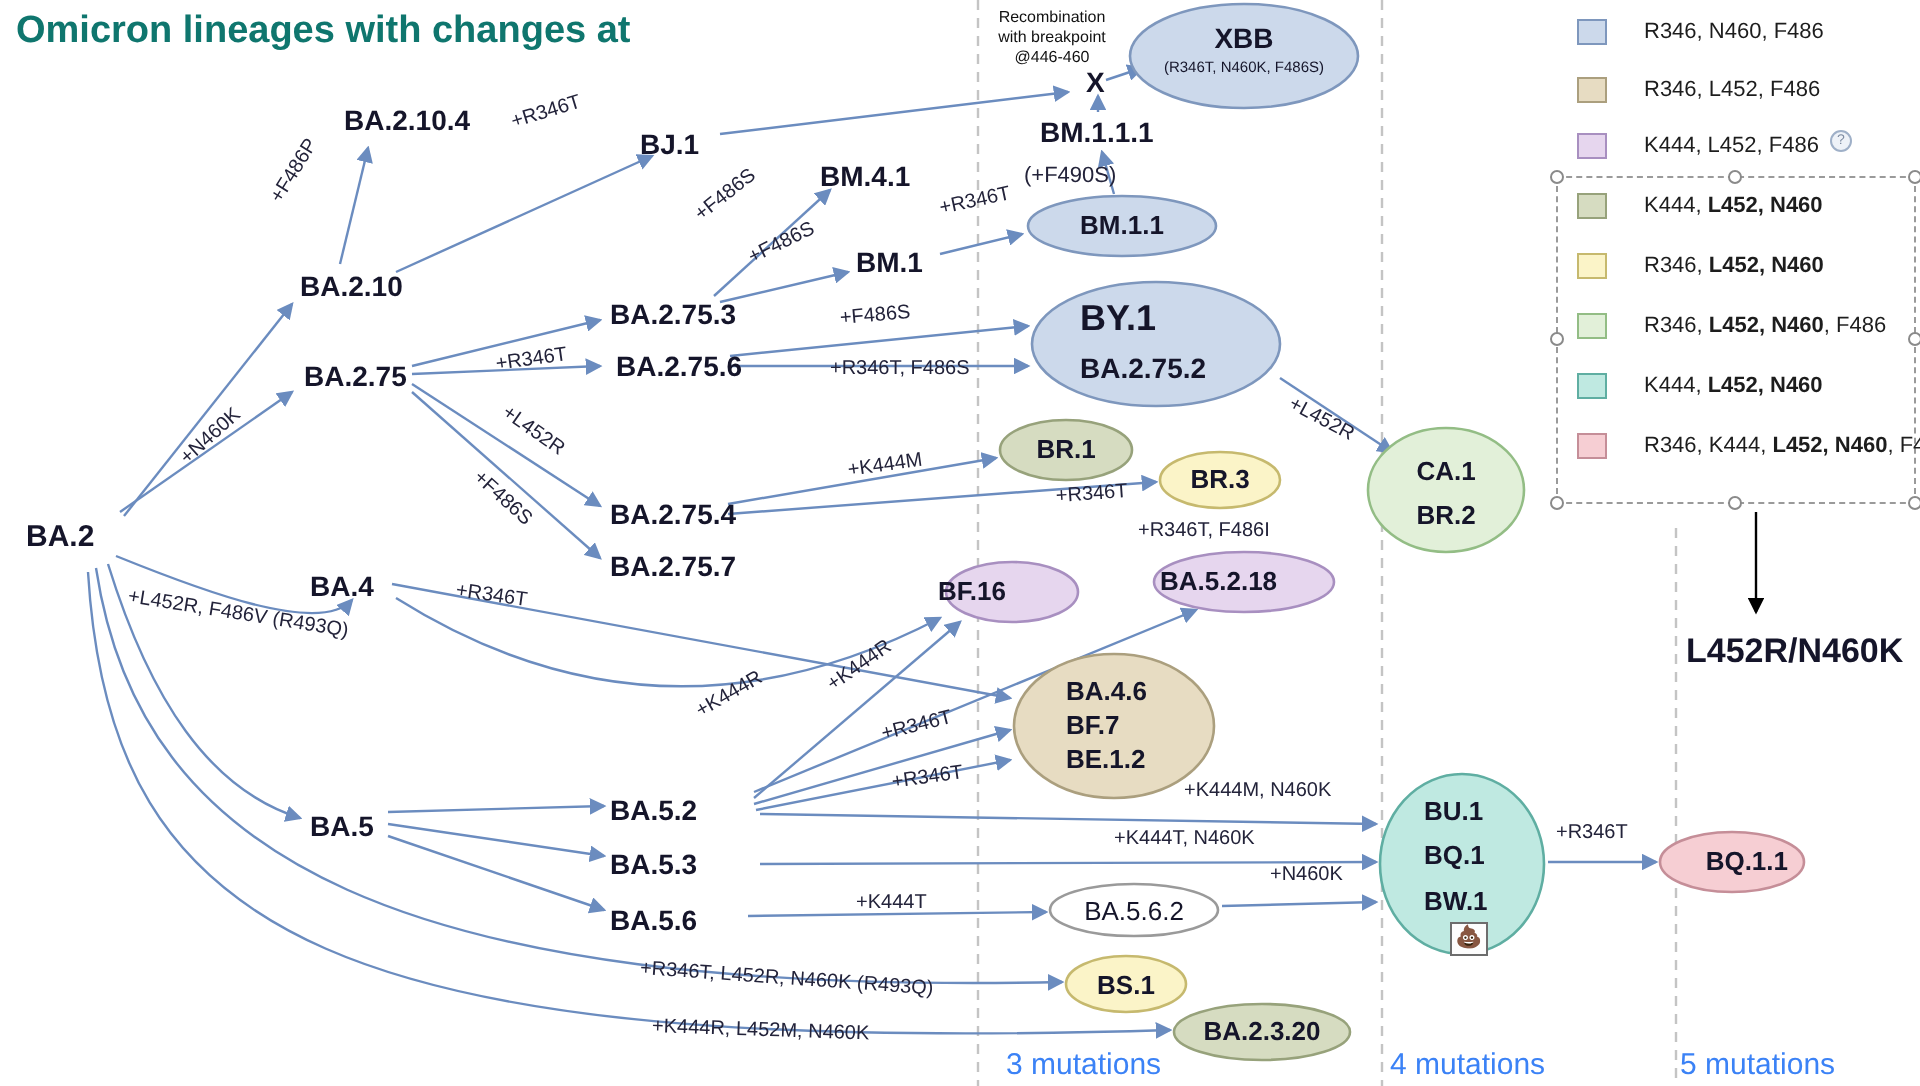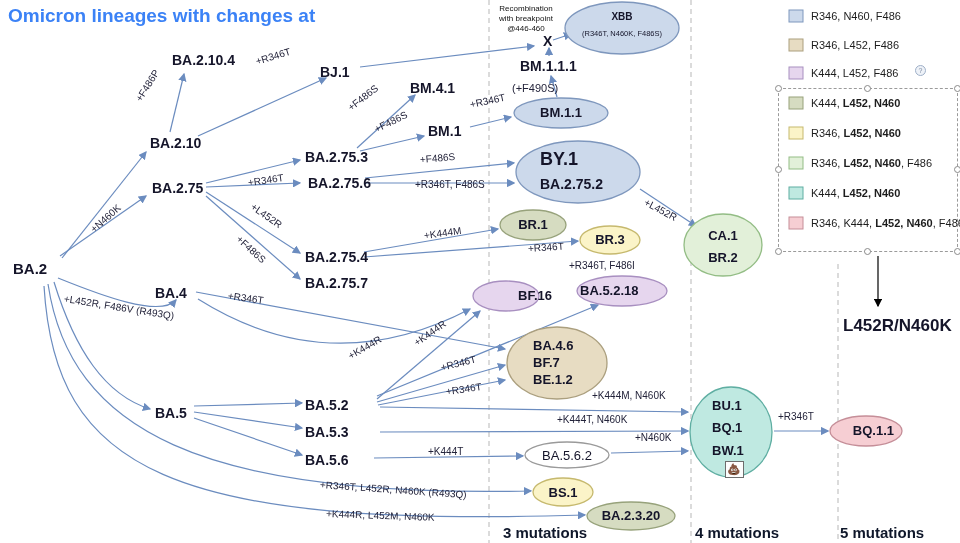--- a/index.html
+++ b/index.html
@@ -1,29 +1,29 @@
 <!DOCTYPE html>
 <html><head>
 <meta charset="utf-8">
 <style>
   *{margin:0;padding:0;box-sizing:border-box}
   html,body{width:960px;height:543px}
   body{position:relative;background:#fff;overflow:hidden;
        font-family:"Liberation Sans","DejaVu Sans",sans-serif;color:#15152a}
   svg.layer{position:absolute;left:0;top:0;z-index:1}
   .txt{position:absolute;z-index:3;white-space:nowrap}
-  .title{left:8px;top:3px;font-size:19px;font-weight:bold;color:#3b82f6;line-height:1.32}
+  .title{left:8px;top:3px;font-size:19px;font-weight:bold;color:#0f766e;line-height:1.32}
   .node{font-weight:bold;font-size:14px}
   .bt{font-weight:bold;font-size:13px}
   .el{font-size:10px;color:#23233a;transform-origin:left center}
   .small{font-size:11px;color:#23233a}
   .note{left:486px;top:4px;width:80px;font-size:8px;line-height:1.25;text-align:center;
         white-space:pre-line;color:#111}
-  .colr{font-size:15px;font-weight:bold;color:#0f172a}
-  .lrow{position:absolute;z-index:3;display:flex;align-items:center;gap:7px}
+  .colr{font-size:15px;font-weight:normal;color:#3b82f6}
+  .lrow{position:absolute;z-index:3;display:flex;align-items:center;gap:18px}
   .lt{font-size:11px;color:#1d1d1d;white-space:nowrap}
   .lt b{font-weight:bold}
   .selbox{position:absolute;z-index:2;border:1.5px dashed #9a9a9a}
   .handle{position:absolute;z-index:4;width:7px;height:7px;border:1px solid #8a8a8a;
           border-radius:50%;background:#fff}
   .poopbox{position:absolute;z-index:4;width:19px;height:17px;border:1px solid #6d6d6d;
            background:#fdfdfd;text-align:center;font-size:11px;line-height:15px}
   .cursor-dot{position:absolute;z-index:3;width:11px;height:11px;border:1px solid #9fb0c8;
               border-radius:50%;background:#eef2f8;font-size:7px;line-height:10px;
               text-align:center;color:#7d8ba1}
@@ -132,30 +132,30 @@
 <div class="txt node" style="left:305px;top:149px">BA.2.75.3</div>
 <div class="txt node" style="left:308px;top:175px">BA.2.75.6</div>
 <div class="txt node" style="left:305px;top:249px">BA.2.75.4</div>
 <div class="txt node" style="left:305px;top:275px">BA.2.75.7</div>
 <div class="txt node" style="left:155px;top:285px">BA.4</div>
 <div class="txt node" style="left:155px;top:405px">BA.5</div>
 <div class="txt node" style="left:305px;top:397px">BA.5.2</div>
 <div class="txt node" style="left:305px;top:424px">BA.5.3</div>
 <div class="txt node" style="left:305px;top:452px">BA.5.6</div>
 
-<div class="txt bt" style="left:590px;top:11px;width:64px;text-align:center;font-size:10px">XBB</div>
+<div class="txt bt" style="left:590px;top:11px;width:64px;text-align:center;font-size:14px">XBB</div>
 <div class="txt" style="left:573px;top:29px;width:98px;text-align:center;font-size:7.5px">(R346T, N460K, F486S)</div>
 <div class="txt bt" style="left:521px;top:105px;width:80px;text-align:center">BM.1.1</div>
 <div class="txt bt" style="left:540px;top:149px;font-size:18px">BY.1</div>
 <div class="txt bt" style="left:540px;top:176px;font-size:14px">BA.2.75.2</div>
 <div class="txt bt" style="left:505px;top:217px;width:56px;text-align:center">BR.1</div>
 <div class="txt bt" style="left:582px;top:232px;width:56px;text-align:center">BR.3</div>
 <div class="txt bt" style="left:700px;top:228px;width:46px;text-align:center">CA.1</div>
 <div class="txt bt" style="left:700px;top:250px;width:46px;text-align:center">BR.2</div>
-<div class="txt bt" style="left:496px;top:288px;width:56px;text-align:right">BF.16</div>
+<div class="txt bt" style="left:458px;top:288px;width:56px;text-align:center">BF.16</div>
 <div class="txt bt" style="left:580px;top:283px;width:84px;text-align:left">BA.5.2.18</div>
 <div class="txt bt" style="left:533px;top:338px">BA.4.6</div>
 <div class="txt bt" style="left:533px;top:355px">BF.7</div>
 <div class="txt bt" style="left:533px;top:372px">BE.1.2</div>
 <div class="txt bt" style="left:712px;top:398px">BU.1</div>
 <div class="txt bt" style="left:712px;top:420px">BQ.1</div>
 <div class="txt bt" style="left:712px;top:443px">BW.1</div>
 <div class="poopbox" style="left:725px;top:461px">💩</div>
 <div class="txt bt" style="left:838px;top:423px;width:56px;text-align:right">BQ.1.1</div>
 <div class="txt bt" style="left:533px;top:448px;width:68px;text-align:center;font-weight:normal">BA.5.6.2</div>

